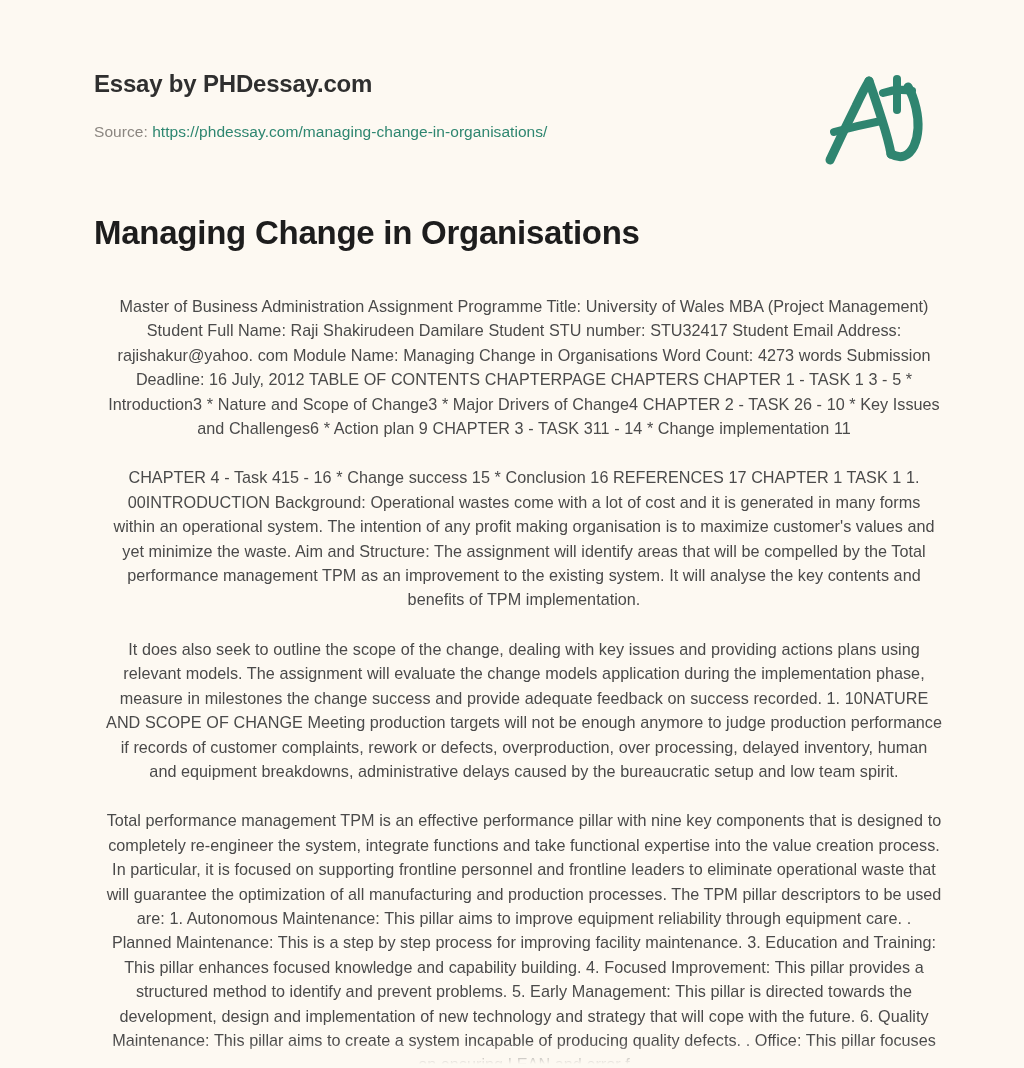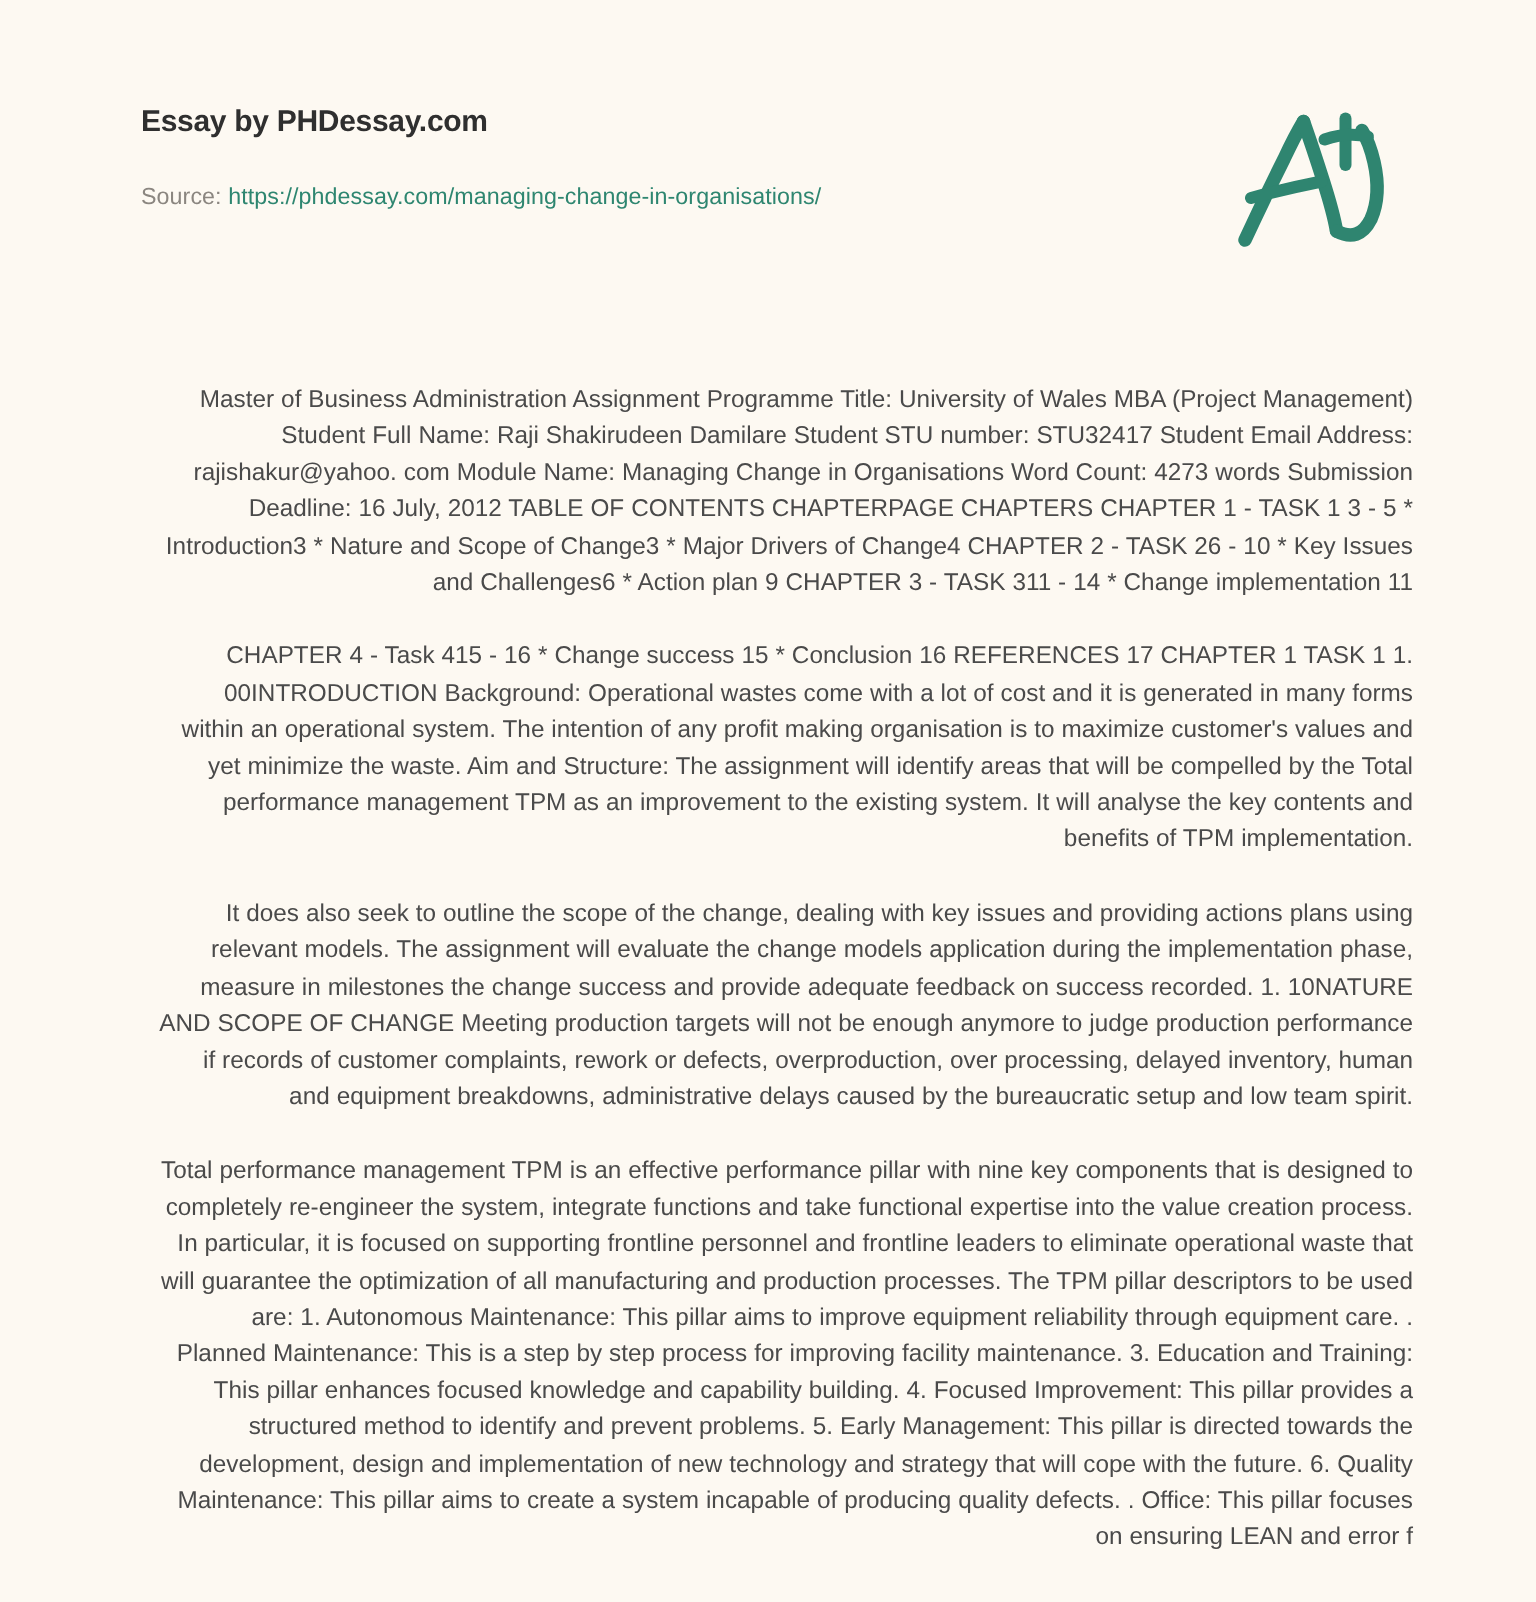--- a/index.html
+++ b/index.html
@@ -30,21 +30,21 @@
     left: 0;
     top: 0;
     width: 1024px;
     height: 196px;
   }
 
   .brand-line {
     position: absolute;
     left: 94px;
     top: 70px;
-    font-size: 20px;
+    font-size: 24px;
     font-weight: 700;
     letter-spacing: -0.2px;
     color: #2f2f2f;
     white-space: nowrap;
   }
 
   .source-line {
     position: absolute;
     left: 94px;
     top: 123px;
@@ -92,21 +92,21 @@
 
   .article-body {
     margin-top: 41px;
   }
 
   .article-body p {
     margin: 0 0 25px 12px;
     font-size: 16.2px;
     line-height: 24.4px;
     color: #4a4a4a;
-    text-align: right;
+    text-align: center;
     letter-spacing: 0.02px;
     word-spacing: 0.1px;
   }
   .article-body p:last-child {
     margin-bottom: 0;
   }
 
   .fade-end {
     position: absolute;
     left: 0;
@@ -147,20 +147,21 @@
 
           <path d="M71 31 Q86 26 100 29" stroke-width="8"></path>
         </g>
       </svg>
     </div>
 
   </header>
 
   <article class="article">
 
+    <h1 class="article-title">Managing Change in Organisations</h1>
 
     <div class="article-body">
       <p>Master of Business Administration Assignment Programme Title: University of Wales MBA (Project Management) Student Full Name: Raji Shakirudeen Damilare Student STU number: STU32417 Student Email Address: rajishakur@yahoo. com Module Name: Managing Change in Organisations Word Count: 4273 words Submission Deadline: 16 July, 2012 TABLE OF CONTENTS CHAPTERPAGE CHAPTERS CHAPTER 1 - TASK 1 3 - 5 * Introduction3 * Nature and Scope of Change3 * Major Drivers of Change4 CHAPTER 2 - TASK 26 - 10 * Key Issues and Challenges6 * Action plan 9 CHAPTER 3 - TASK 311 - 14 * Change implementation 11</p>
       <p>CHAPTER 4 - Task 415 - 16 * Change success 15 * Conclusion 16 REFERENCES 17 CHAPTER 1 TASK 1 1. 00INTRODUCTION Background: Operational wastes come with a lot of cost and it is generated in many forms within an operational system. The intention of any profit making organisation is to maximize customer's values and yet minimize the waste. Aim and Structure: The assignment will identify areas that will be compelled by the Total performance management TPM as an improvement to the existing system. It will analyse the key contents and benefits of TPM implementation.</p>
       <p>It does also seek to outline the scope of the change, dealing with key issues and providing actions plans using relevant models. The assignment will evaluate the change models application during the implementation phase, measure in milestones the change success and provide adequate feedback on success recorded. 1. 10NATURE AND SCOPE OF CHANGE Meeting production targets will not be enough anymore to judge production performance if records of customer complaints, rework or defects, overproduction, over processing, delayed inventory, human and equipment breakdowns, administrative delays caused by the bureaucratic setup and low team spirit.</p>
       <p>Total performance management TPM is an effective performance pillar with nine key components that is designed to completely re-engineer the system, integrate functions and take functional expertise into the value creation process. In particular, it is focused on supporting frontline personnel and frontline leaders to eliminate operational waste that will guarantee the optimization of all manufacturing and production processes. The TPM pillar descriptors to be used are: 1. Autonomous Maintenance: This pillar aims to improve equipment reliability through equipment care. . Planned Maintenance: This is a step by step process for improving facility maintenance. 3. Education and Training: This pillar enhances focused knowledge and capability building. 4. Focused Improvement: This pillar provides a structured method to identify and prevent problems. 5. Early Management: This pillar is directed towards the development, design and implementation of new technology and strategy that will cope with the future. 6. Quality Maintenance: This pillar aims to create a system incapable of producing quality defects. . Office: This pillar focuses on ensuring LEAN and error f</p>
     </div>
 
   </article>
 

